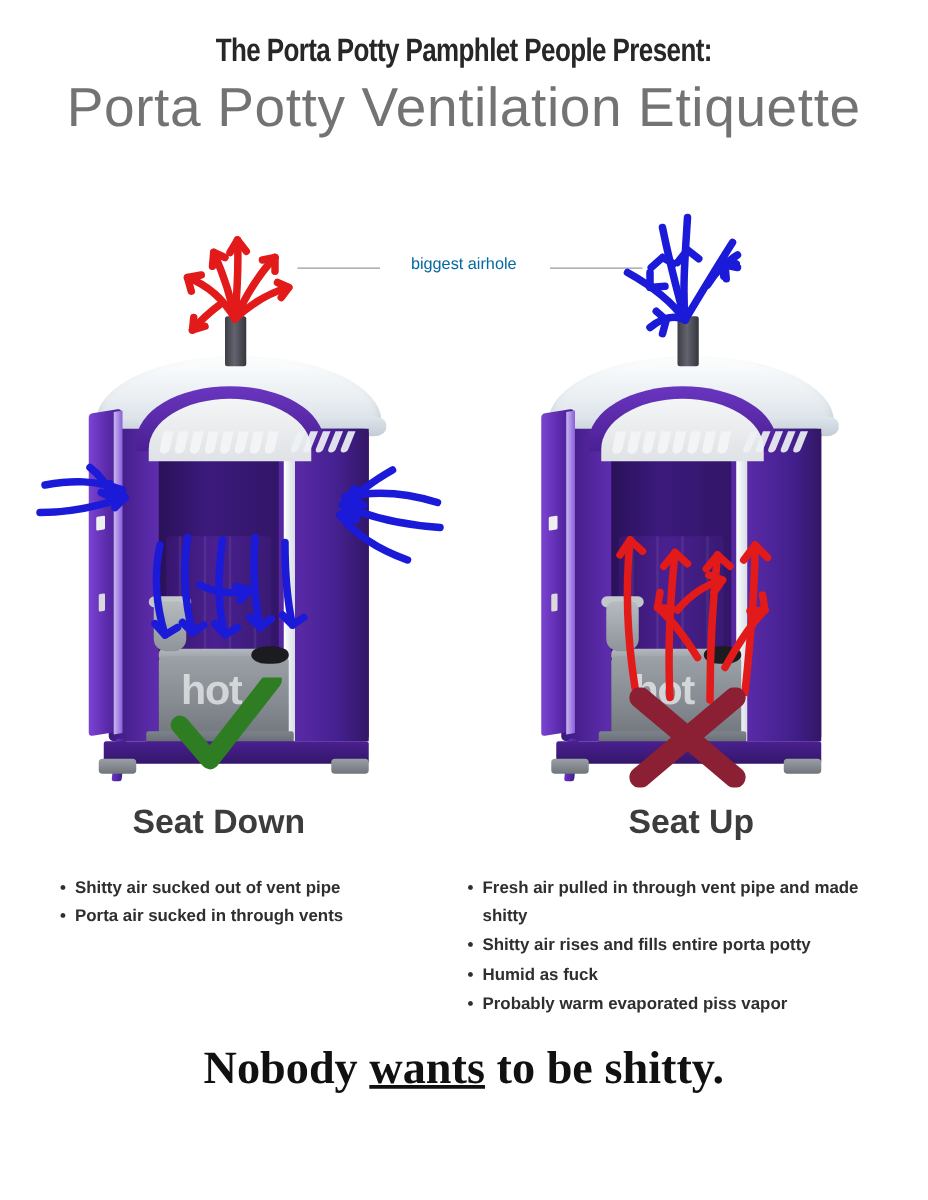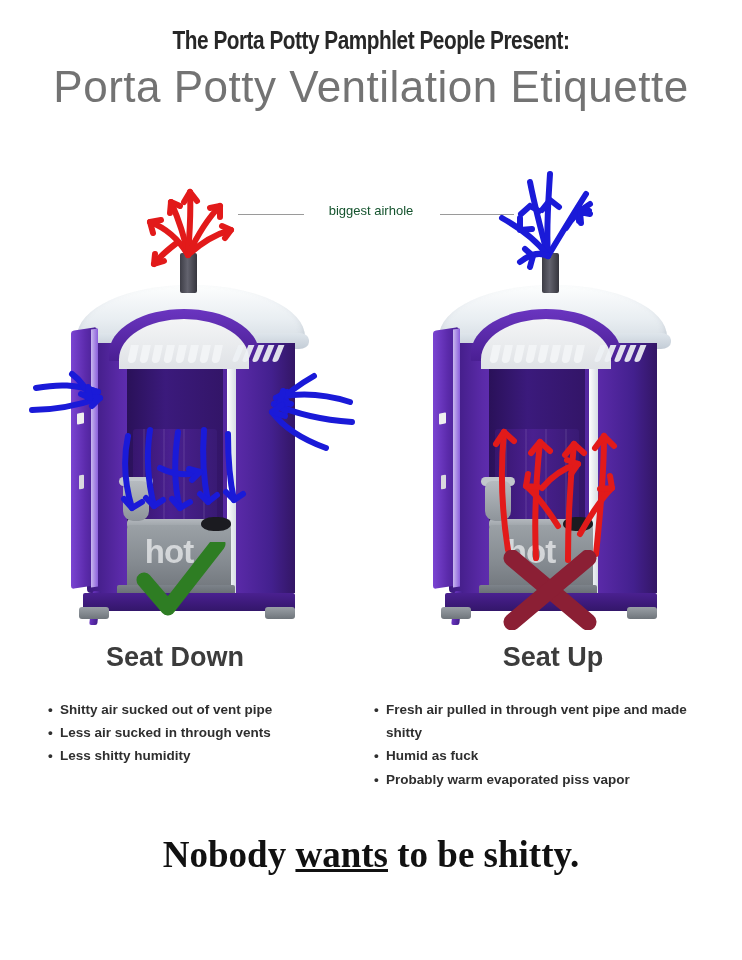--- a/index.html
+++ b/index.html
@@ -16,21 +16,21 @@
   .maintitle{
     position:absolute;top:62px;left:0;width:742px;text-align:center;
     font-family:Liberation Sans, sans-serif;font-size:44px;color:#737373;
     letter-spacing:0.5px;white-space:nowrap;font-weight:normal;
   }
 
   
   .callout{position:absolute;top:203px;left:0;width:742px;height:24px;}
   .callout-label{
     position:absolute;left:311px;top:0;width:120px;text-align:center;
-    font-size:13px;color:#14532d;font-family:"Liberation Sans",sans-serif;
+    font-size:13px;color:#0369a1;font-family:"Liberation Sans",sans-serif;
   }
   .lead-l{position:absolute;left:238px;top:11px;width:66px;height:1px;background:#9a9a9a;}
   .lead-r{position:absolute;left:440px;top:11px;width:74px;height:1px;background:#9a9a9a;}
 
   
   .scene{position:absolute;top:130px;width:330px;height:520px;}
   .scene-left{left:28px;}
   .scene-right{left:390px;}
 
   .potty{position:absolute;left:55px;top:95px;width:215px;height:400px;}
@@ -419,27 +419,27 @@
     <path d="M88 8 L12 72" fill="none" stroke="#8b1f34" stroke-width="17" stroke-linecap="round"></path>
   </svg>
 </div>
 
 <div class="caption cap-left">Seat Down</div>
 <div class="caption cap-right">Seat Up</div>
 
 <div class="bullets bl-left">
   <ul>
     <li>Shitty air sucked out of vent pipe</li>
-    <li>Less air sucked in through vents</li>
-    <li>Less shitty humidity</li>
+    <li>Porta air sucked in through vents</li>
   </ul>
 </div>
 <div class="bullets bl-right">
   <ul>
     <li>Fresh air pulled in through vent pipe and made shitty</li>
+    <li>Shitty air rises and fills entire porta potty</li>
     <li>Humid as fuck</li>
     <li>Probably warm evaporated piss vapor</li>
   </ul>
 </div>
 
 <div class="footer">
   <div><span>Nobody </span><span class="u">wants</span><span> to be shitty.</span></div>
 </div>
 
 </body></html>

